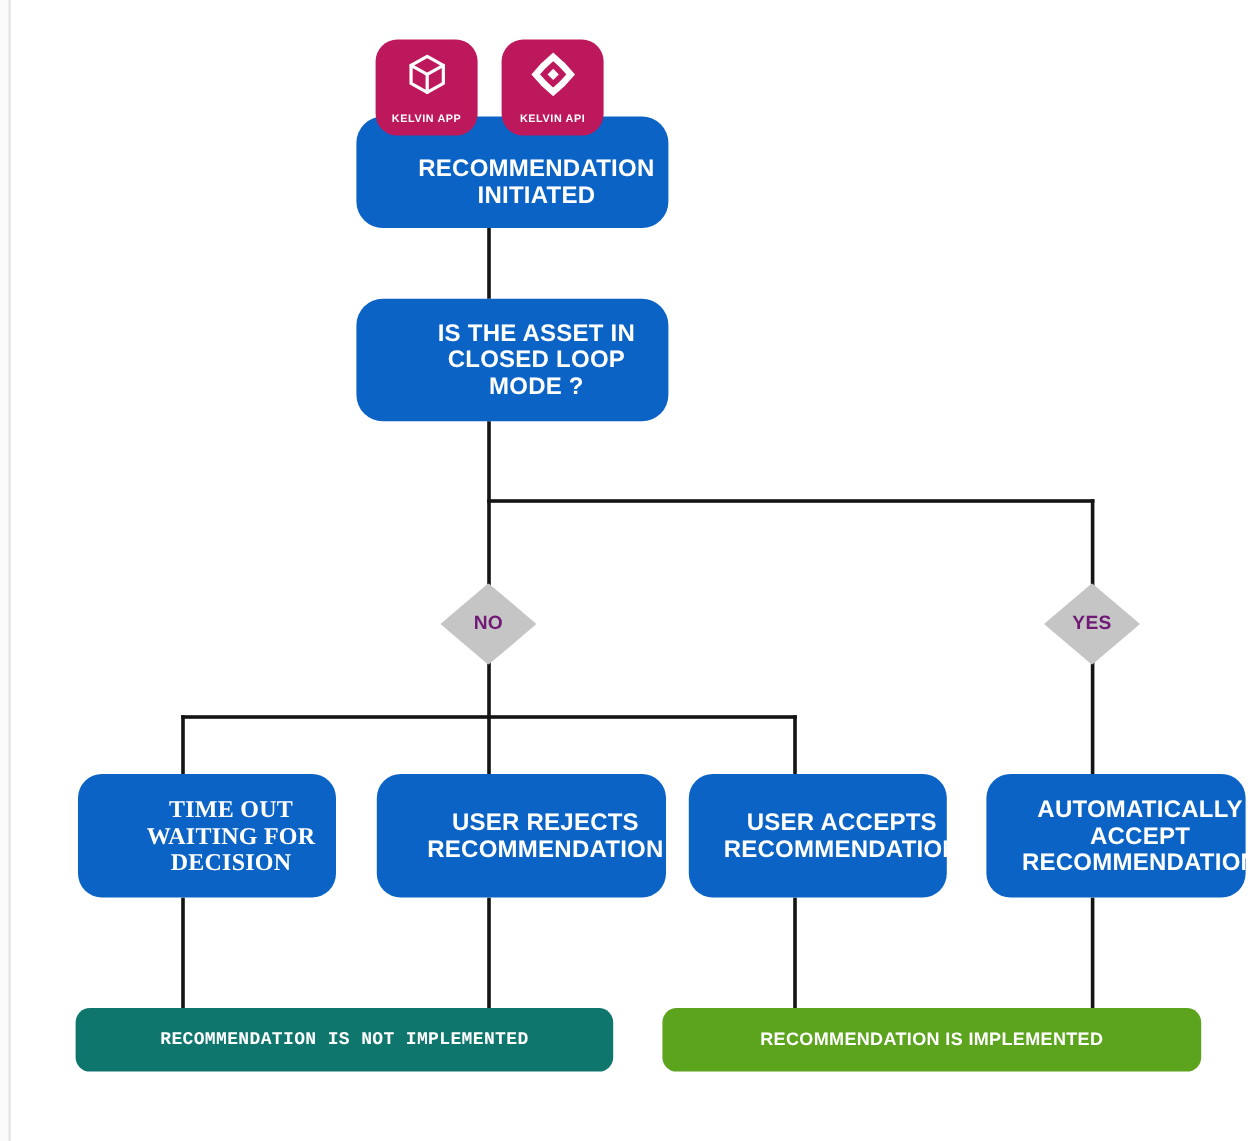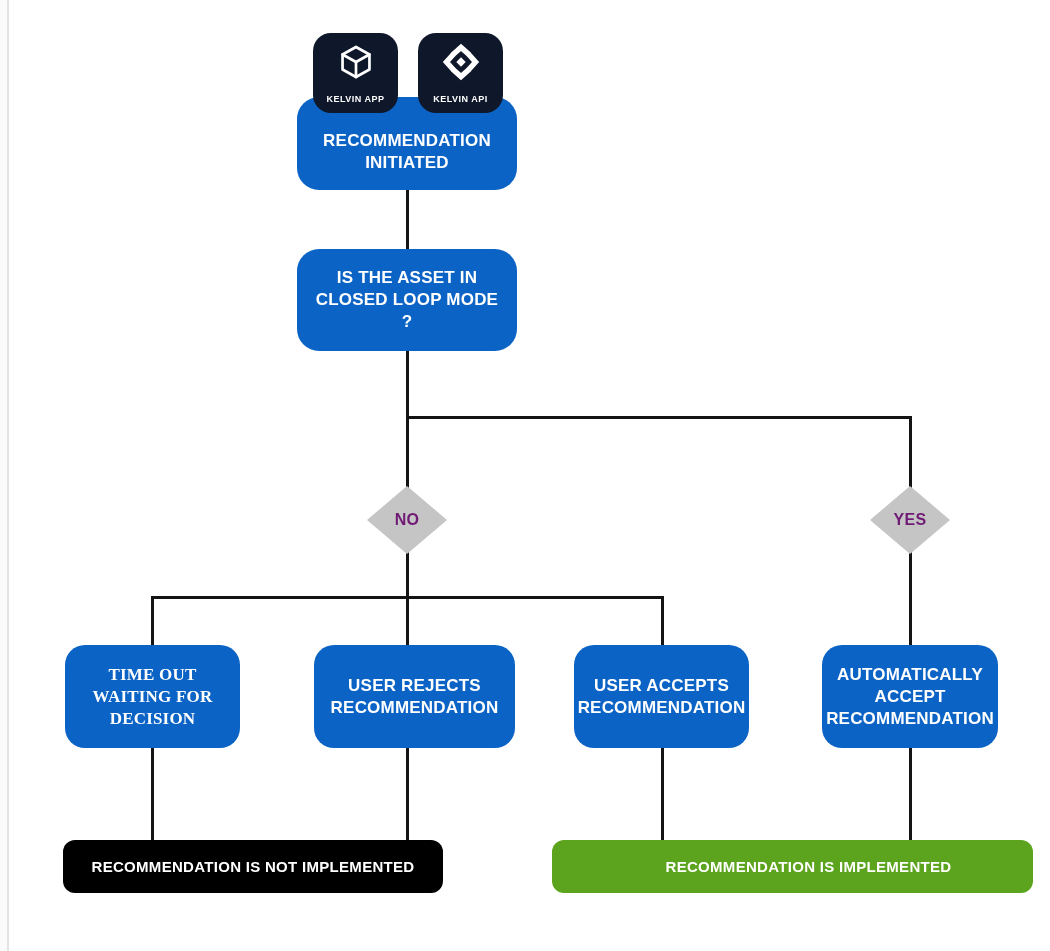--- a/index.html
+++ b/index.html
@@ -3,34 +3,34 @@
 <meta charset="utf-8">
 <style>
   html,body{margin:0;padding:0;background:#ffffff;}
   .canvas{
     position:relative;width:1050px;height:951px;background:#ffffff;overflow:hidden;
     font-family:"Liberation Sans","DejaVu Sans",sans-serif;
   }
   .left-edge{position:absolute;left:0;top:0;width:7px;height:951px;background:#fbfbfb;border-right:2px solid #e4e4e4;}
   .node{
     position:absolute;display:flex;align-items:center;justify-content:center;
-    background:#0B63C5;color:#ffffff;font-weight:700;font-size:17px;line-height:22px;
-    text-align:center;letter-spacing:.2px;border-radius:22px;z-index:2;
+    background:#0B63C5;color:#ffffff;font-weight:700;font-size:20px;line-height:22px;
+    text-align:center;letter-spacing:.2px;border-radius:22px;z-index:2;padding-left:40px;
   }
   .node .txt{padding:0 14px;}
   .start-node{left:297px;top:97px;width:220px;height:93px;z-index:1;}
   .start-node .txt{padding-top:16px;}
   .question-node{left:297px;top:249px;width:220px;height:102px;}
   .leaf{top:645px;height:103px;border-radius:20px;}
   .leaf-timeout{left:65px;width:175px;font-family:Liberation Serif, serif;}
   .leaf-reject{left:314px;width:201px;}
   .leaf-accept{left:574px;width:175px;}
   .leaf-auto{left:822px;width:176px;}
   .badge{
-    position:absolute;top:33px;width:85px;height:80px;border-radius:18px;background:#0f172a;
+    position:absolute;top:33px;width:85px;height:80px;border-radius:18px;background:#be185d;
     display:flex;flex-direction:column;align-items:center;justify-content:flex-end;
     padding-bottom:9px;box-sizing:border-box;z-index:3;
   }
   .badge-app{left:313px;}
   .badge-api{left:418px;}
   .badge .icon{position:absolute;top:10px;left:50%;transform:translateX(-50%);}
   .badge .blabel{color:#fff;font-size:9px;font-weight:700;letter-spacing:.5px;}
   .diamond-wrap{position:absolute;width:80px;height:68px;z-index:2;}
   .diamond-no{left:367px;top:486px;}
   .diamond-yes{left:870px;top:486px;}
@@ -39,22 +39,22 @@
     clip-path:polygon(50% 0,100% 50%,50% 100%,0 50%);
   }
   .diamond-label{
     position:absolute;inset:0;display:flex;align-items:center;justify-content:center;
     color:#701a75;font-weight:700;font-size:16px;letter-spacing:.3px;
   }
   .bar{
     position:absolute;top:840px;height:53px;border-radius:12px;display:flex;align-items:center;justify-content:center;
     color:#fff;font-weight:700;font-size:15px;letter-spacing:.3px;z-index:2;
   }
-  .bar-fail{left:63px;width:380px;background:#000000;}
-  .bar-ok{left:552px;width:449px;background:#5CA41D;padding-left:32px;}
+  .bar-fail{left:63px;width:448px;background:#0f766e;font-family:Liberation Mono, monospace;}
+  .bar-ok{left:552px;width:449px;background:#5CA41D;}
   .line{position:absolute;background:#141414;z-index:0;}
   .vl{width:3px;}
   .hl{height:3px;}
 </style>
 </head>
 <body>
 
 <div class="canvas">
   <div class="left-edge"></div>
 

